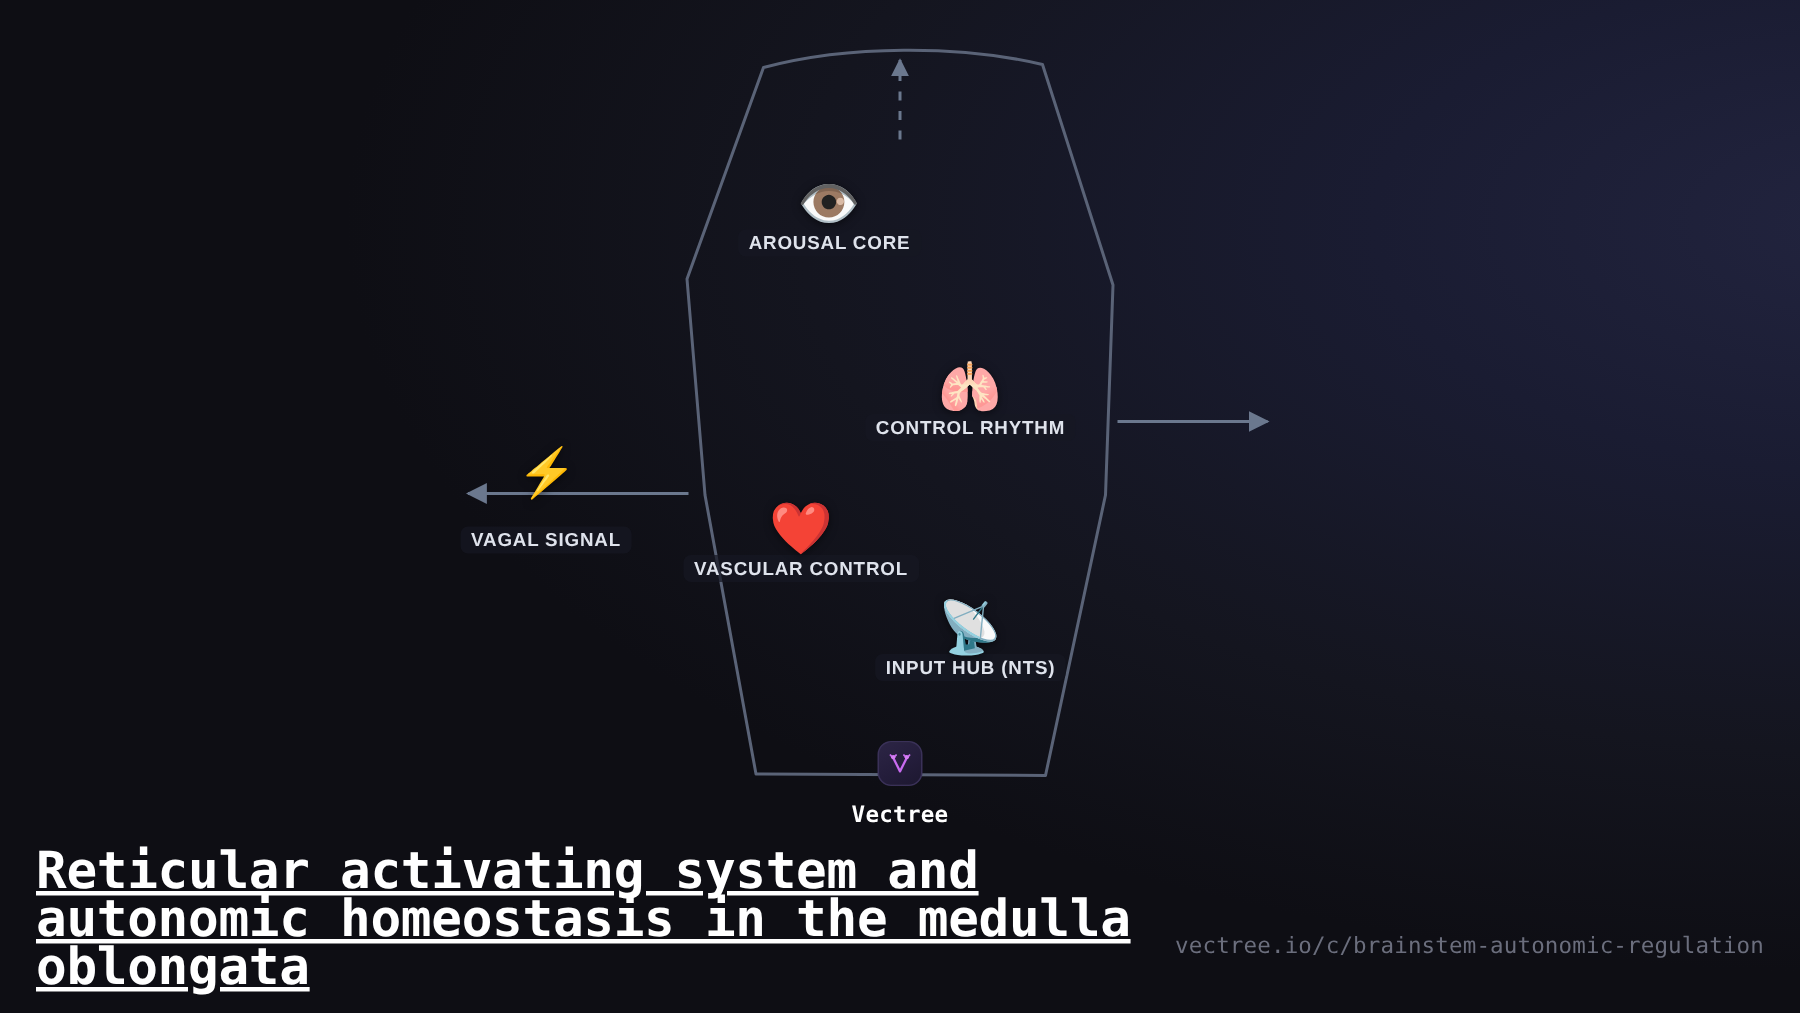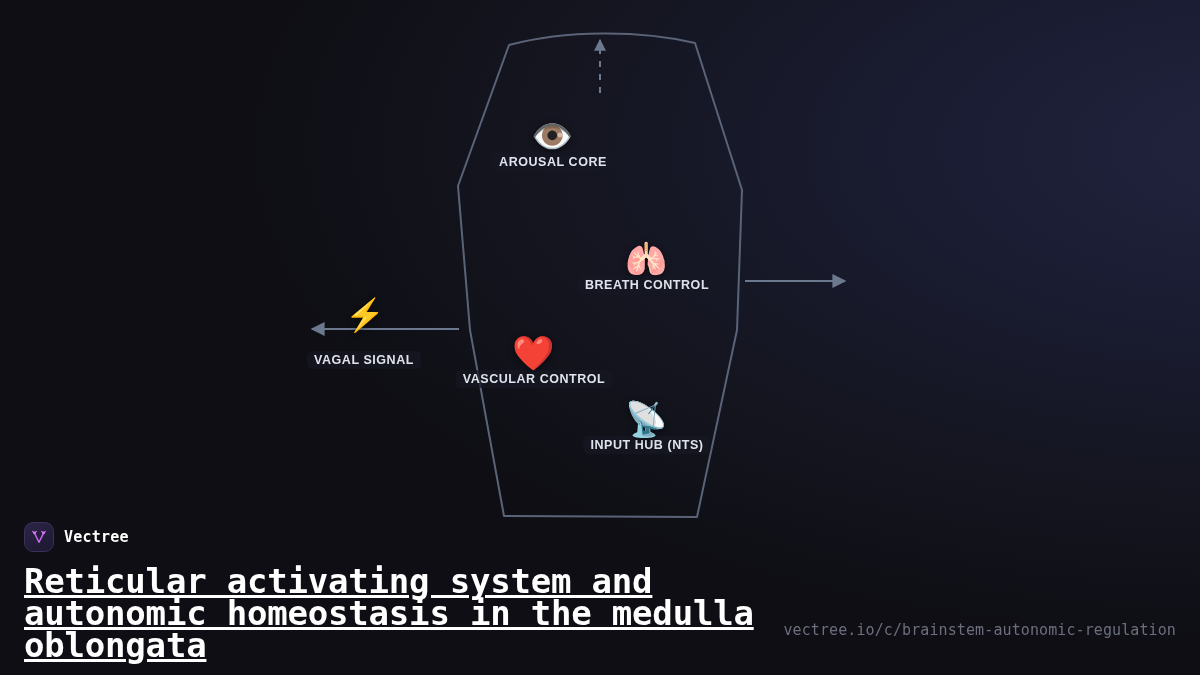--- a/index.html
+++ b/index.html
@@ -96,20 +96,21 @@
     bottom: 0;
     width: 1200px;
     padding: 0 24px 14px 24px;
   }
 
   #brand-row {
     display: flex;
     align-items: center;
     gap: 10px;
     margin-bottom: 13px;
+    flex-direction: column;
   }
 
   #brand-logo {
     width: 30px;
     height: 30px;
     border-radius: 9px;
     background: linear-gradient(150deg, #2c2545 0%, #241d3b 55%, #1d1830 100%);
     border: 1px solid #3a3158;
     display: flex;
     align-items: center;
@@ -182,21 +183,21 @@
     <line x1="745" y1="281" x2="845" y2="281" stroke="#6b788e" stroke-width="2" marker-end="url(#arrow-right)"></line>
   </svg>
 
   <div class="node" style="left:553px; top:145px;">
     <span class="node-icon">👁️</span>
     <span class="node-label">AROUSAL CORE</span>
   </div>
 
   <div class="node" style="left:647px; top:268px;">
     <span class="node-icon">🫁</span>
-    <span class="node-label">BREATH CONTROL</span>
+    <span class="node-label">CONTROL RHYTHM</span>
   </div>
 
   <div class="node" style="left:534px; top:362px;">
     <span class="node-icon">❤️</span>
     <span class="node-label">VASCULAR CONTROL</span>
   </div>
 
   <div class="node" style="left:647px; top:428px;">
     <span class="node-icon">📡</span>
     <span class="node-label">INPUT HUB (NTS)</span>

